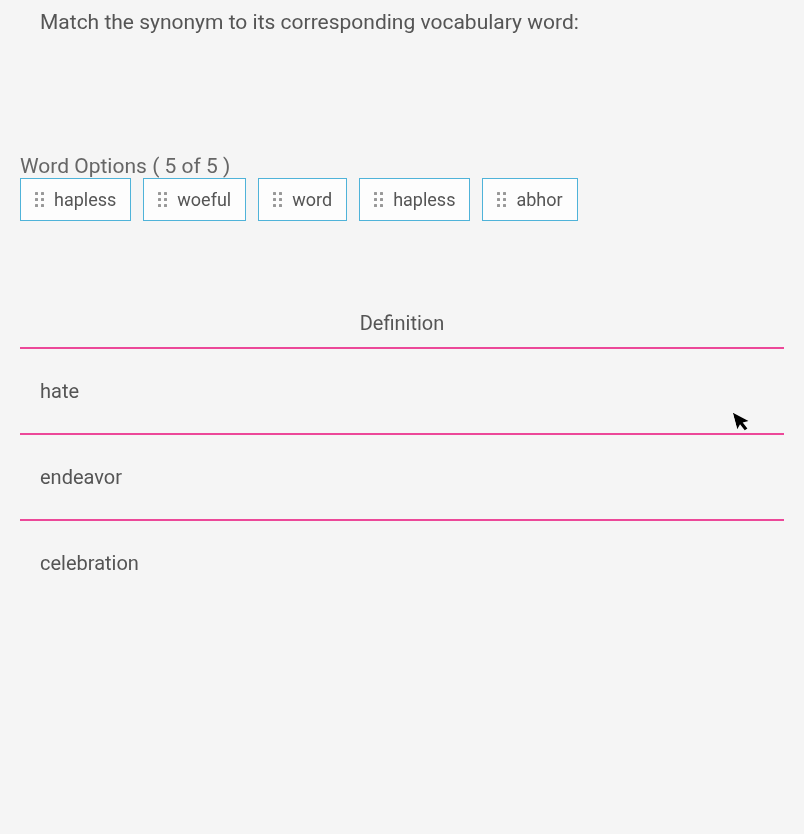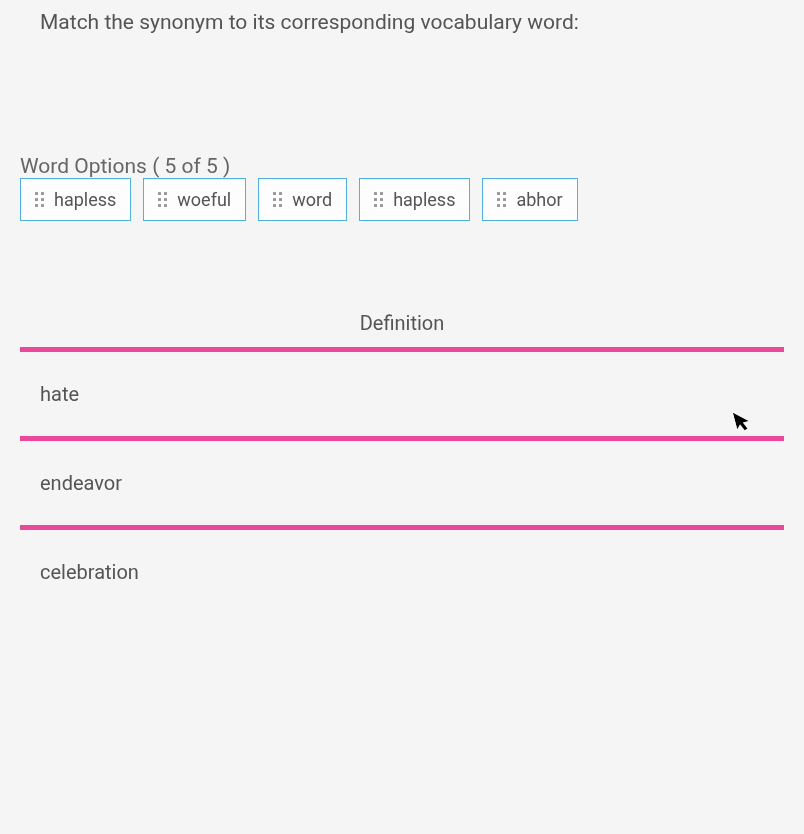--- a/index.html
+++ b/index.html
@@ -58,21 +58,21 @@
     .definition-header {
       text-align: center;
       font-size: 20px;
       color: #555;
       padding-bottom: 12px;
     }
     .definition-table {
       width: 100%;
     }
     .definition-row {
-      border-top: 5px solid #ec4899;
+      border-top: 2px solid #ec4899;
       padding: 30px 20px;
       font-size: 20px;
       color: #555;
     }
     .cursor-pointer {
       position: absolute;
       top: 410px;
       right: 50px;
       font-size: 22px;
       color: #000;

